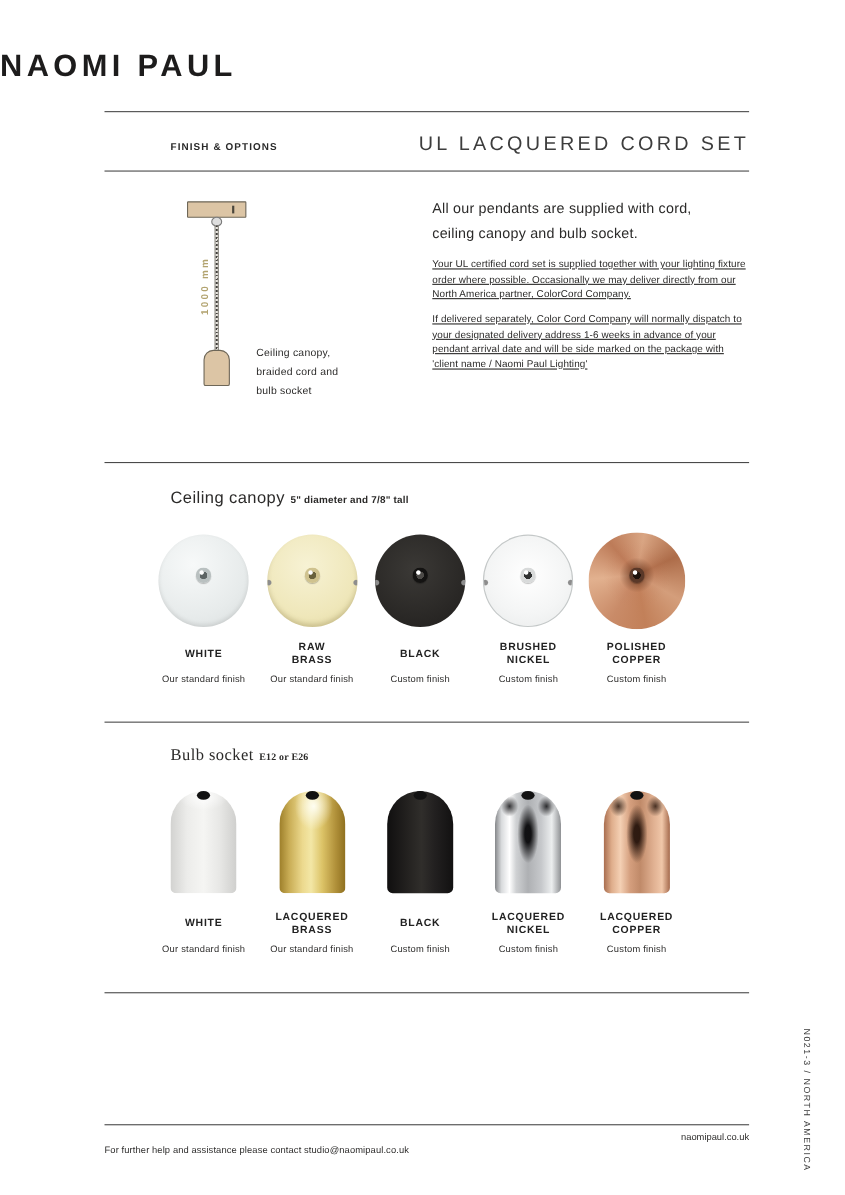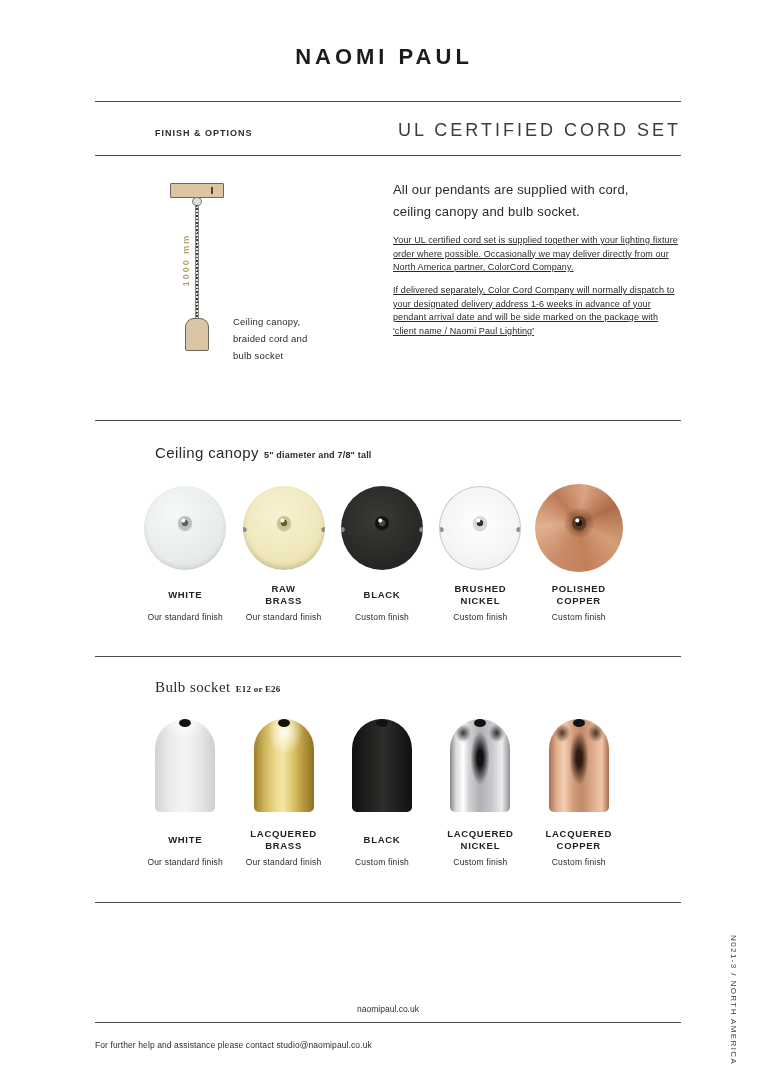--- a/index.html
+++ b/index.html
@@ -2,22 +2,22 @@
 <html><head>
 <meta charset="utf-8">
 <title>UL Certified Cord Set</title>
 <style>
   * { margin:0; padding:0; box-sizing:border-box; }
   html,body { background:#ffffff; }
   body { font-family:"Liberation Sans","DejaVu Sans",sans-serif; color:#262423; }
   .page { position:relative; width:768px; height:1086px; background:#fff; margin:0 auto; overflow:hidden; }
 
   
-  .brand { position:absolute; top:44px; left:0; width:100%; text-align:center;
-           font-size:22px; font-weight:700; letter-spacing:4px; color:#1d1c1c; }
+  .brand { position:absolute; top:44px; left:0; width:100%; 
+           font-size:28px; font-weight:700; letter-spacing:4px; color:#1d1c1c; }
   .rule { position:absolute; left:95px; width:586px; border-top:1.6px solid #4a4a4a; }
   .rule-1 { top:101px; } .rule-2 { top:155px; } .rule-3 { top:420px; }
   .rule-4 { top:656px; } .rule-5 { top:902px; } .rule-6 { top:1022px; }
 
   .section-label { position:absolute; left:155px; top:128px; font-size:9px;
                    font-weight:700; letter-spacing:1px; color:#2a2a2a; }
   .doc-title { position:absolute; top:120px; left:95px; width:586px; text-align:right;
                font-size:18px; font-weight:300; letter-spacing:3px; color:#3d3d3d; }
 
   
@@ -113,34 +113,34 @@
       radial-gradient(ellipse 11px 13px at 78% 15%, rgba(46,26,16,.85), rgba(46,26,16,0) 72%),
       radial-gradient(ellipse 13px 36px at 50% 42%, rgba(38,20,12,.95) 22%, rgba(38,20,12,0) 74%); }
 
   
   .statement { position:absolute; left:155px; top:920px; width:530px; font-size:13px;
                line-height:1.75; letter-spacing:.2px; color:#2b2a29; }
   .side-label { position:absolute; right:30px; top:935px; writing-mode:vertical-rl;
                 font-size:8px; letter-spacing:1.4px; color:#3a3a3a; }
   .footer-left { position:absolute; left:95px; top:1040px; font-size:8.5px;
                  letter-spacing:.1px; color:#2e2d2c; }
-  .footer-right { position:absolute; top:1004px; left:95px; width:586px; text-align:center;
+  .footer-right { position:absolute; top:1028px; left:95px; width:586px; text-align:right;
                   font-size:8.5px; color:#2e2d2c; }
   .link { color:inherit; text-decoration:none; cursor:pointer; }
 </style>
 </head>
 <body>
 
 <div class="page">
 
   <div class="brand">NAOMI PAUL</div>
 
   <div class="rule rule-1"></div>
   <div class="section-label">FINISH &amp; OPTIONS</div>
-  <div class="doc-title">UL CERTIFIED CORD SET</div>
+  <div class="doc-title">UL LACQUERED CORD SET</div>
   <div class="rule rule-2"></div>
 
   <div class="dg-canopy">
     <div class="dg-canopy-tick"></div>
   </div>
   <div class="dg-neck"></div>
   <div class="dg-cord"></div>
   <div class="dg-length">1000 mm</div>
   <div class="dg-socket"></div>
   <div class="dg-caption">Ceiling canopy,

